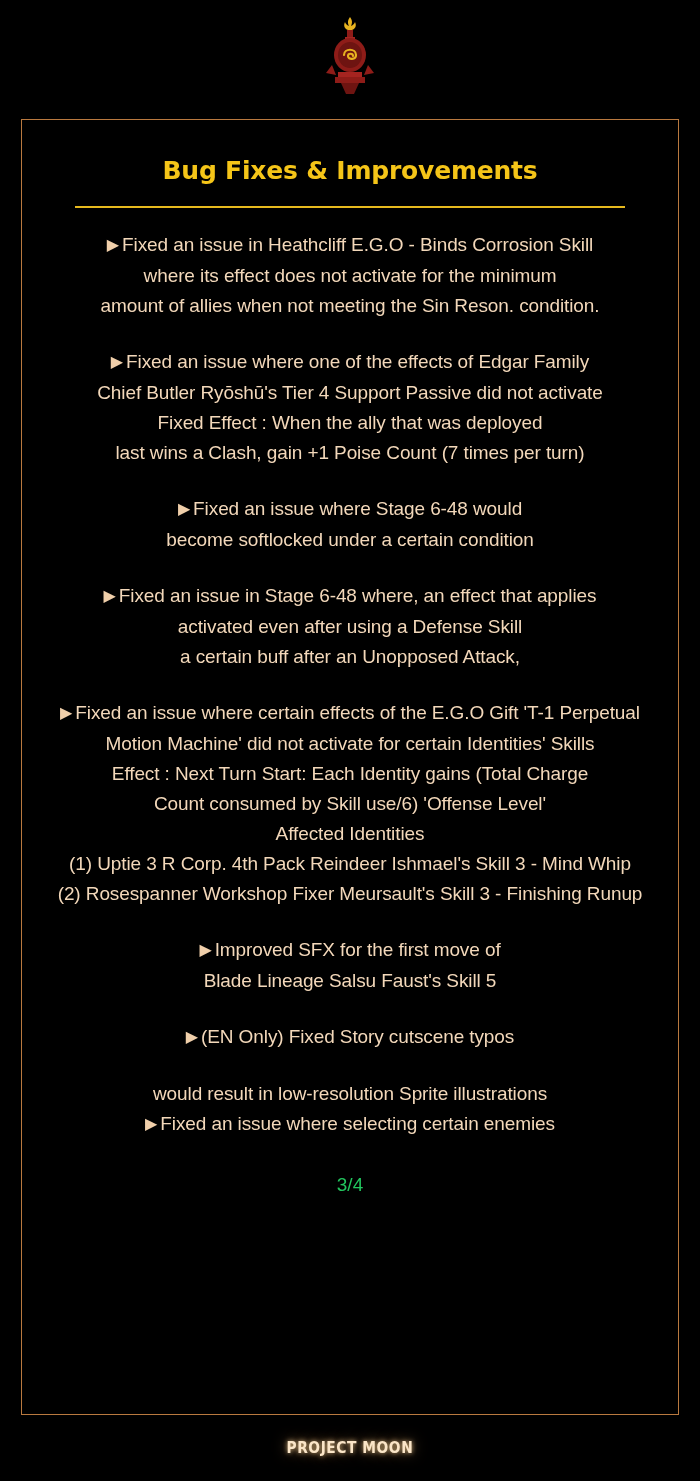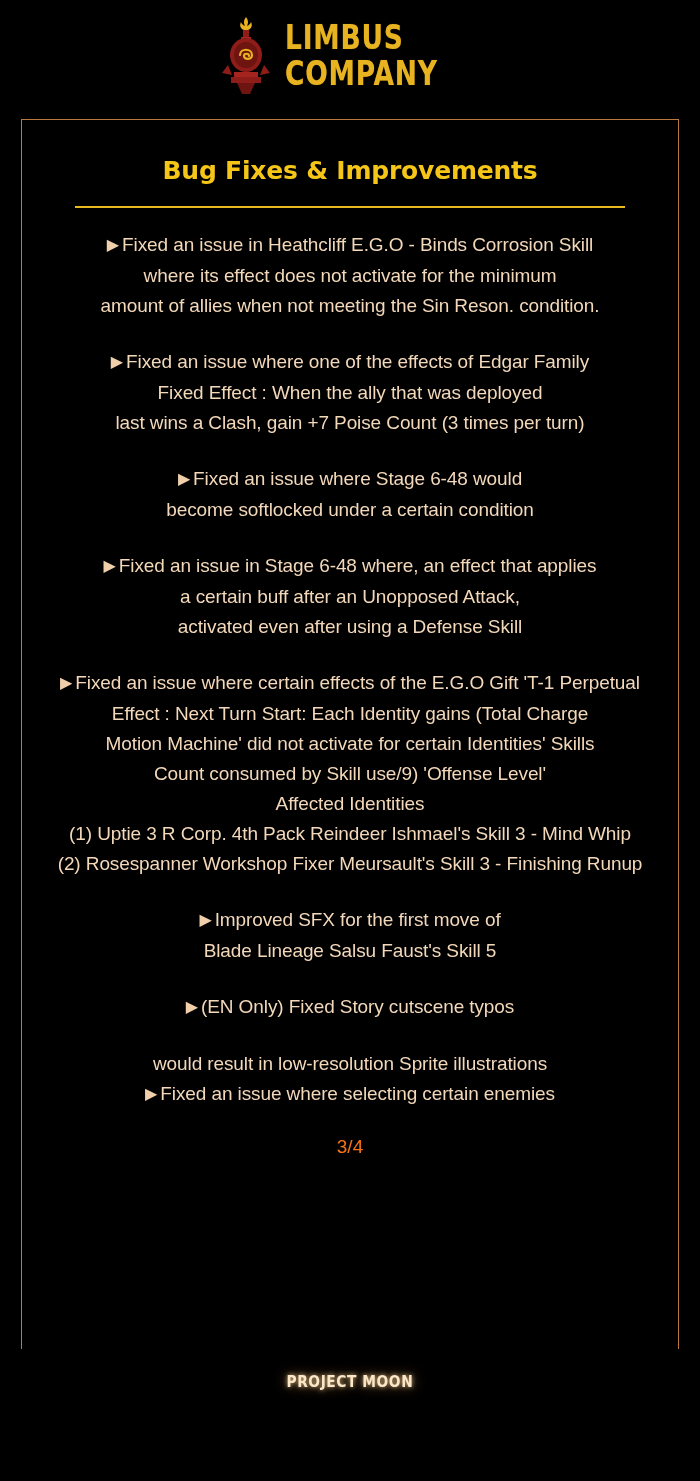--- a/index.html
+++ b/index.html
@@ -114,30 +114,30 @@
   .bullet {
     color: #F0CFAA;
     font-size: 16px;
     display: inline-block;
     transform: translateY(-1px);
     margin-right: 3px;
   }
 
   .page-indicator {
     text-align: center;
-    color: #f97316;
+    color: #22c55e;
     font-size: 19px;
-    margin-top: 0;
+    margin-top: 8px;
   }
 
   
   .footer {
     position: absolute;
     left: 0;
-    top: 1349px;
+    top: 1415px;
     width: 700px;
     height: 66px;
     display: flex;
     align-items: center;
     justify-content: center;
     background: #000000;
   }
 
   .footer-brand {
     color: #FBE6C8;
@@ -169,57 +169,54 @@
         <path d="M21 40 C21 33 33 33 33 40 C33 45 25 45 25 41 C25 38 30 38 30 41" stroke="#E8B320" stroke-width="2.2" fill="none" stroke-linecap="round"></path>
 
         <path d="M9 50 L3 58 L13 60 Z" fill="#8E1C18"></path>
         <path d="M45 50 L51 58 L41 60 Z" fill="#8E1C18"></path>
 
         <rect x="15" y="57" width="24" height="5" fill="#A52420"></rect>
         <rect x="12" y="62" width="30" height="6" fill="#8E1C18"></rect>
         <path d="M18 68 L36 68 L31 79 L23 79 Z" fill="#6E1411"></path>
       </svg>
     </div>
-    <div class="logo-wordmark">
-      <span class="logo-word l1">LIMBUS</span>
-      <span class="logo-word l2">COMPANY</span>
-    </div>
   </div>
 </div>
 
 <div class="panel">
 
   <div class="panel-title">Bug Fixes &amp; Improvements</div>
   <div class="title-divider"></div>
 
   <div class="notes">
       <div class="note-block">
         <div class="note-line"><span class="bullet">▶</span>Fixed an issue in Heathcliff E.G.O - Binds Corrosion Skill</div>
         <div class="note-line">where its effect does not activate for the minimum</div>
         <div class="note-line">amount of allies when not meeting the Sin Reson. condition.</div>
       </div>
       <div class="note-block">
         <div class="note-line"><span class="bullet">▶</span>Fixed an issue where one of the effects of Edgar Family</div>
+        <div class="note-line">Chief Butler Ryōshū's Tier 4 Support Passive did not activate</div>
         <div class="note-line">Fixed Effect : When the ally that was deployed</div>
-        <div class="note-line">last wins a Clash, gain +7 Poise Count  (3 times per turn)</div>
+        <div class="note-line">last wins a Clash, gain +1 Poise Count  (7 times per turn)</div>
       </div>
       <div class="note-block">
         <div class="note-line"><span class="bullet">▶</span>Fixed an issue where Stage 6-48 would</div>
         <div class="note-line">become softlocked under a certain condition</div>
       </div>
       <div class="note-block">
         <div class="note-line"><span class="bullet">▶</span>Fixed an issue in Stage 6-48 where, an effect that applies</div>
+        <div class="note-line">activated even after using a Defense Skill</div>
         <div class="note-line">a certain buff after an Unopposed Attack,</div>
-        <div class="note-line">activated even after using a Defense Skill</div>
       </div>
       <div class="note-block">
         <div class="note-line"><span class="bullet">▶</span>Fixed an issue where certain effects of the E.G.O Gift 'T-1 Perpetual</div>
+        <div class="note-line">Motion Machine' did not activate for certain Identities' Skills</div>
         <div class="note-line">Effect : Next Turn Start: Each Identity gains (Total Charge</div>
-        <div class="note-line">Motion Machine' did not activate for certain Identities' Skills</div>
-        <div class="note-line">Count consumed by Skill use/9) 'Offense Level'</div>
+        <div class="note-line">Count consumed by Skill use/6) 'Offense Level'</div>
         <div class="note-line">Affected Identities</div>
         <div class="note-line">(1) Uptie 3 R Corp. 4th Pack Reindeer Ishmael's Skill 3 - Mind Whip</div>
         <div class="note-line">(2) Rosespanner Workshop Fixer Meursault's Skill 3 - Finishing Runup</div>
       </div>
       <div class="note-block">
         <div class="note-line"><span class="bullet">▶</span>Improved SFX for the first move of</div>
         <div class="note-line">Blade Lineage Salsu Faust's Skill 5</div>
       </div>
       <div class="note-block">
         <div class="note-line"><span class="bullet">▶</span>(EN Only) Fixed Story cutscene typos</div>

